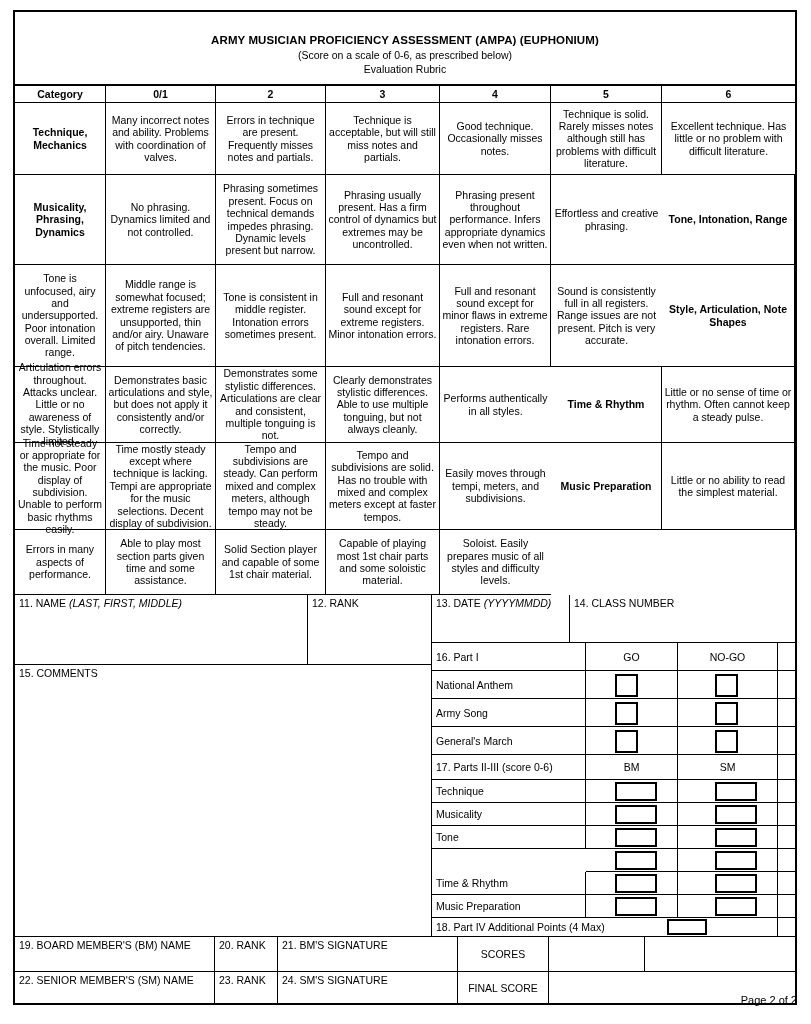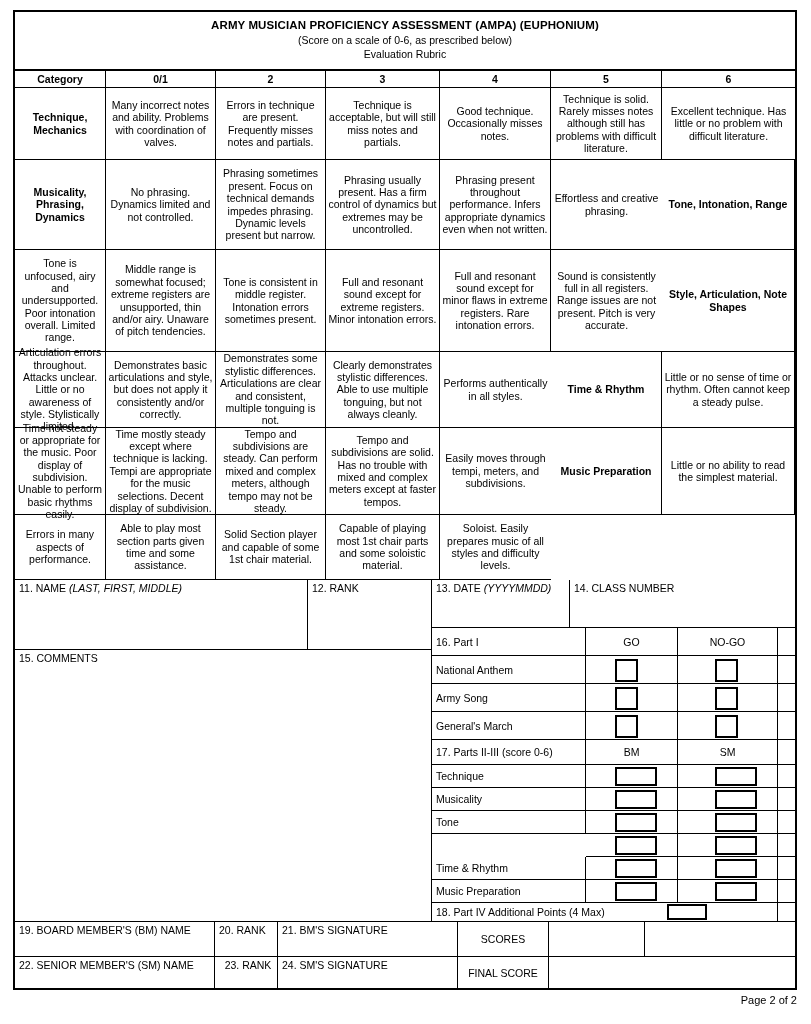--- a/index.html
+++ b/index.html
@@ -5,21 +5,21 @@
   html,body { margin:0; padding:0; background:#fff; }
   .page {
     position:relative; width:811px; height:1024px; background:#fff;
     font-family:"Liberation Sans","DejaVu Sans",sans-serif; color:#000;
   }
   .form {
     position:absolute; left:13px; top:10px; width:784px;
     border:2px solid #000; box-sizing:border-box; background:#fff;
   }
   
-  .title-block { height:59px; border-bottom:2px solid #000; text-align:center; box-sizing:border-box; padding-top:7px; }
+  .title-block { height:59px; border-bottom:2px solid #000; text-align:center; box-sizing:border-box; padding-top:7px;margin-top:15px; }
   .title-main { font-weight:bold; font-size:11.5px; letter-spacing:.1px; }
   .title-sub  { font-size:10.5px; margin-top:3px; }
   .title-rubric { font-size:10.5px; margin-top:2px; }
   
   .rubric {
     display:grid;
     grid-template-columns:91px 110px 110px 114px 111px 111px 133px;
     grid-template-rows:17px 72px 90px 102px 76px 87px 65px;
   }
   .rc {
@@ -265,21 +265,21 @@
       <div class="cell" style="left:263px; top:342px; width:180px; height:35px;">
         <span class="lbl">21. BM'S SIGNATURE</span>
       </div>
       <div class="cell cen" style="left:443px; top:342px; width:91px; height:35px;">SCORES</div>
       <div class="cell" style="left:534px; top:342px; width:96px; height:35px;"></div>
       <div class="cell norb" style="left:630px; top:342px; width:150px; height:35px;"></div>
 
       <div class="cell nobb" style="left:0; top:377px; width:200px; height:31px;">
         <span class="lbl">22.  SENIOR MEMBER'S (SM) NAME</span>
       </div>
-      <div class="cell nobb" style="left:200px; top:377px; width:63px; height:31px;text-align:center;">
+      <div class="cell nobb" style="left:200px; top:377px; width:63px; height:31px;">
         <span class="lbl">23. RANK</span>
       </div>
       <div class="cell nobb" style="left:263px; top:377px; width:180px; height:31px;">
         <span class="lbl">24.  SM'S SIGNATURE</span>
       </div>
       <div class="cell cen nobb" style="left:443px; top:377px; width:91px; height:31px;">FINAL SCORE</div>
       <div class="cell nobb norb" style="left:534px; top:377px; width:246px; height:31px;"></div>
 
     </div>
   </div>

